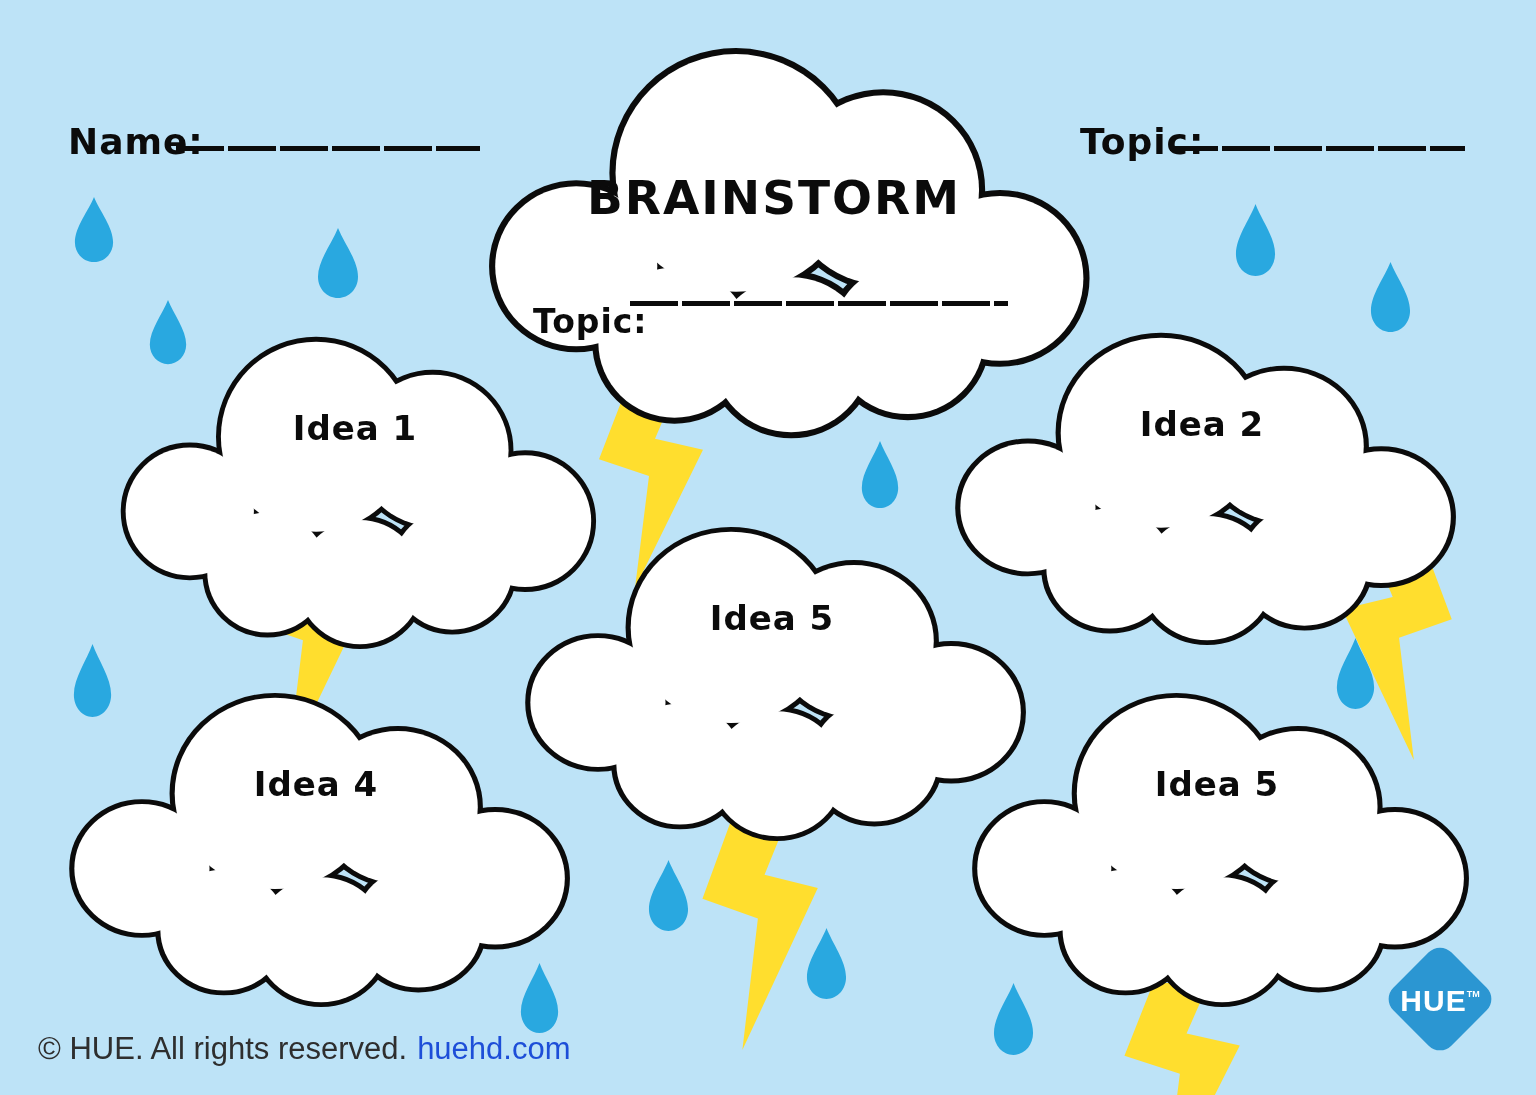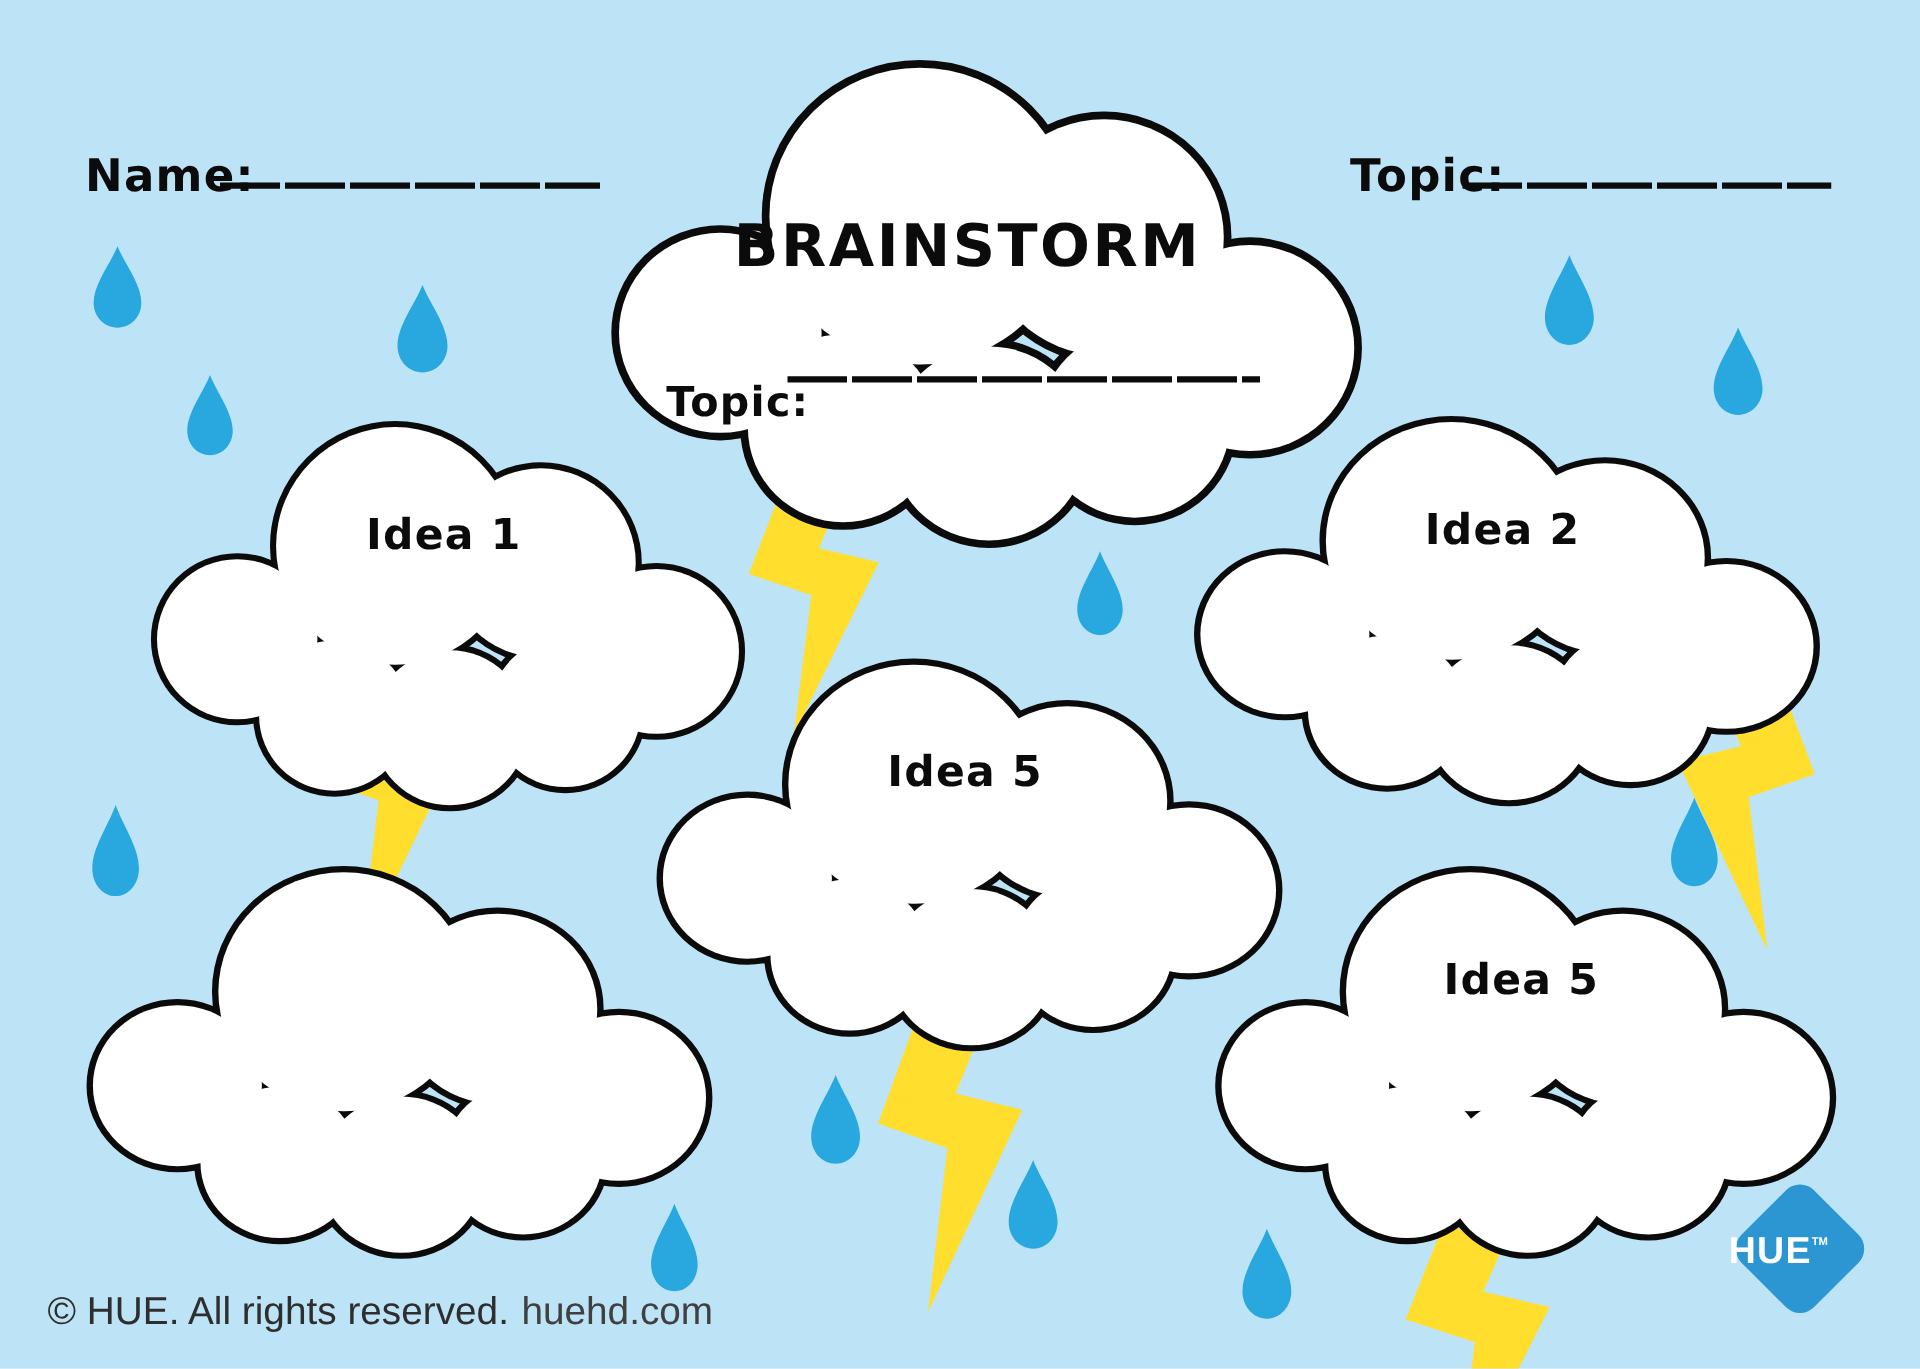--- a/index.html
+++ b/index.html
@@ -28,25 +28,25 @@
   }
   .brain-title {
     position: absolute; left: 480px; top: 170px; width: 588px;
     text-align: center; font-size: 47px; font-weight: bold; letter-spacing: 2px;
   }
   .topic-label { position: absolute; left: 533px; top: 266px; font-size: 33px; font-weight: bold; letter-spacing: 1px; margin-top: 36px; }
   .footer {
     position: absolute; left: 38px; top: 1031px;
     font-family: "Liberation Sans", sans-serif; font-size: 31px; color: #2E2E2E;
   }
-  .footer .link { color: #404040; text-decoration: none; margin-left: 10px; margin-top: 13px; }
+  .footer .link { color: #1d4ed8; text-decoration: none; margin-left: 10px; margin-top: 13px; }
   .logo { position: absolute; left: 1399px; top: 958px; width: 82px; height: 82px; }
   .logo-diamond { position: absolute; inset: 0; background: #2B96D2; border-radius: 16px; transform: rotate(45deg); }
   .logo-text {
-    position: absolute; left: -16px; top: 26px; width: 114px; 
+    position: absolute; left: -16px; top: 26px; width: 114px; text-align: center;
     color: #FFFFFF; font-weight: bold; font-size: 30px; letter-spacing: 1px;
     font-family: "Liberation Sans", sans-serif;
   }
   .logo-text sup { font-size: 9px; vertical-align: 14px; letter-spacing: 0; }
 </style>
 </head>
 <body>
 
 <div class="page">
 
@@ -253,20 +253,21 @@
         <g>
           <circle cx="80" cy="185" r="66" fill="#FFFFFF"></circle>
           <circle cx="210" cy="108" r="98" fill="#FFFFFF"></circle>
           <circle cx="330" cy="122" r="78" fill="#FFFFFF"></circle>
           <circle cx="425" cy="195" r="68" fill="#FFFFFF"></circle>
           <circle cx="350" cy="245" r="62" fill="#FFFFFF"></circle>
           <circle cx="255" cy="258" r="64" fill="#FFFFFF"></circle>
           <circle cx="160" cy="248" r="62" fill="#FFFFFF"></circle>
         </g>
       </svg>
+    <span class="cloud-label">Idea 4</span>
   </div>
 
   <div class="cloud" style="left:963px;top:688px;width:508px;height:322px">
       <svg viewBox="0 0 500 330" preserveAspectRatio="none">
         <g>
           <circle cx="80" cy="185" r="66" fill="#FFFFFF" stroke="#0B0B0B" stroke-width="10"></circle>
           <circle cx="210" cy="108" r="98" fill="#FFFFFF" stroke="#0B0B0B" stroke-width="10"></circle>
           <circle cx="330" cy="122" r="78" fill="#FFFFFF" stroke="#0B0B0B" stroke-width="10"></circle>
           <circle cx="425" cy="195" r="68" fill="#FFFFFF" stroke="#0B0B0B" stroke-width="10"></circle>
           <circle cx="350" cy="245" r="62" fill="#FFFFFF" stroke="#0B0B0B" stroke-width="10"></circle>

